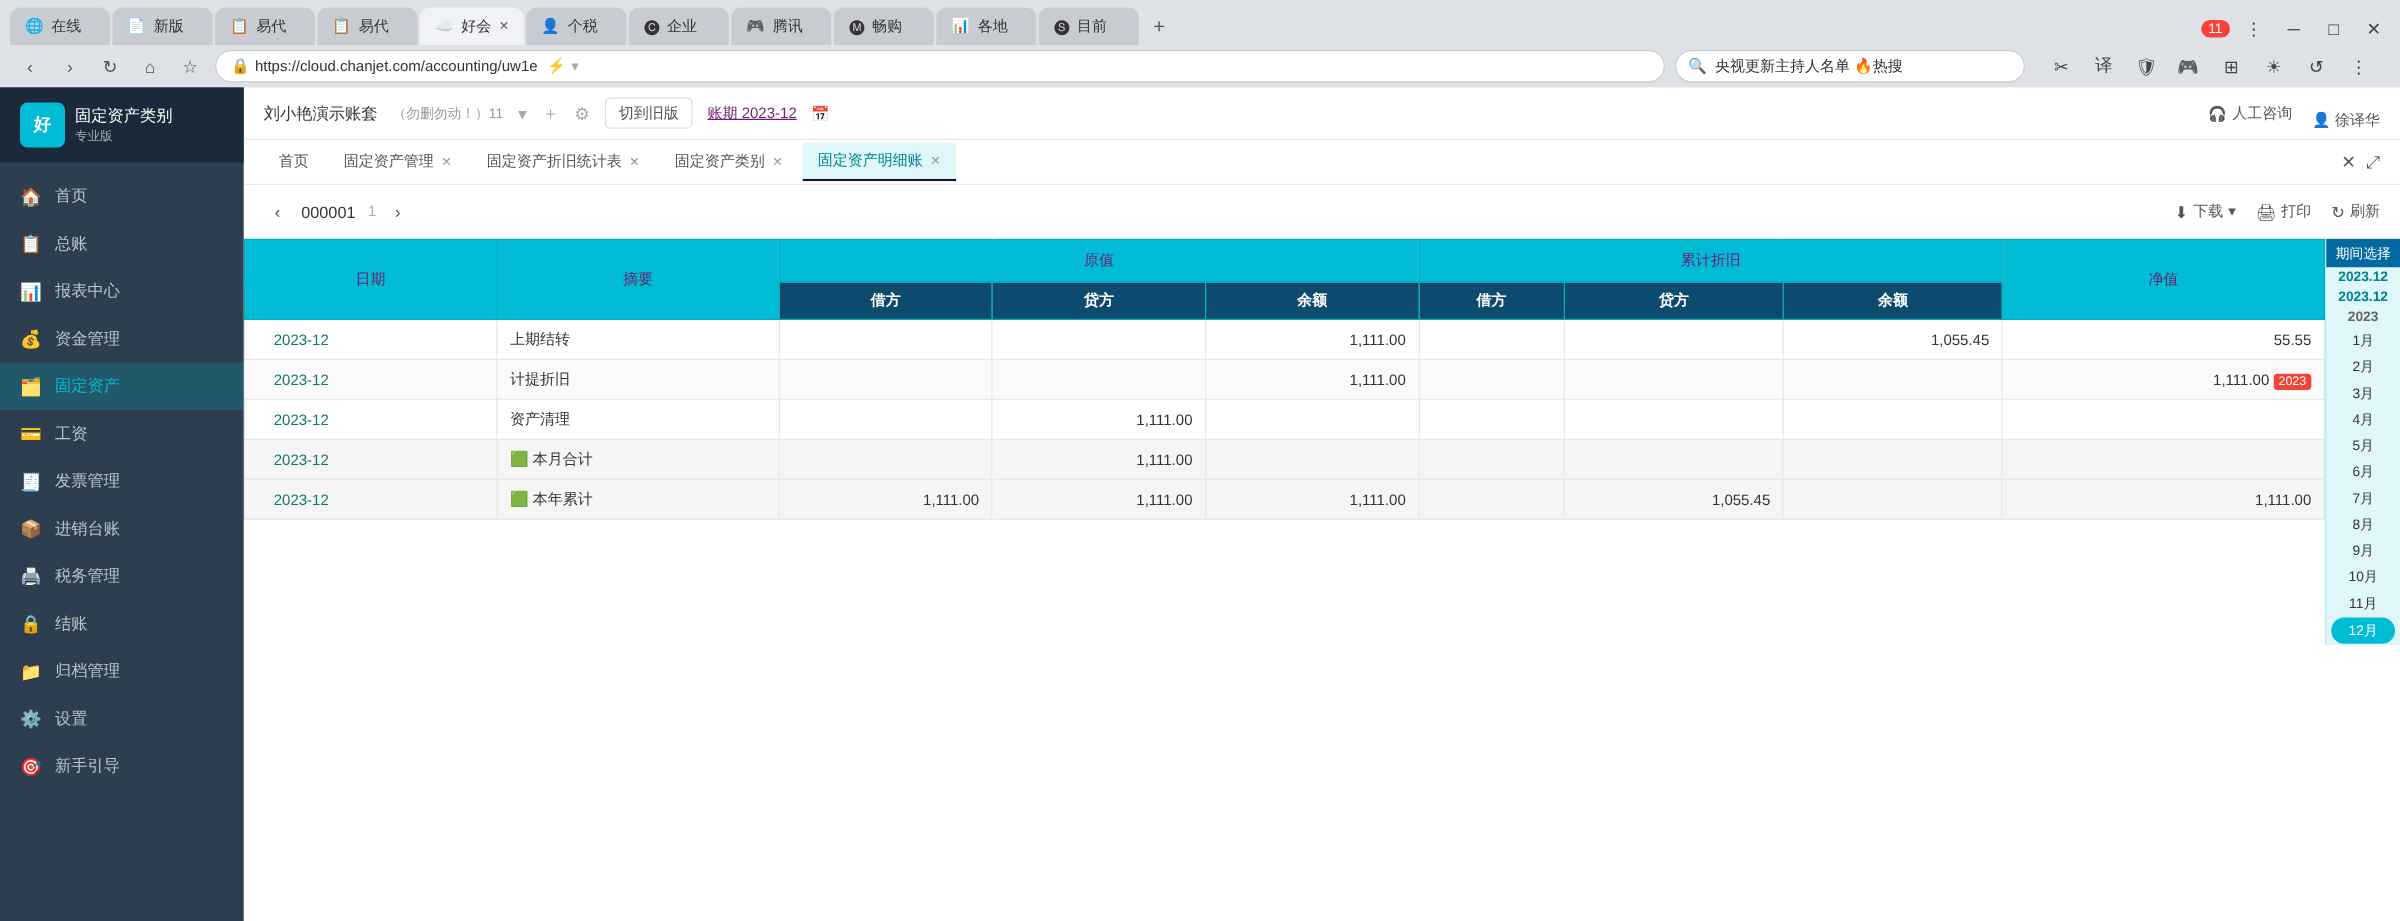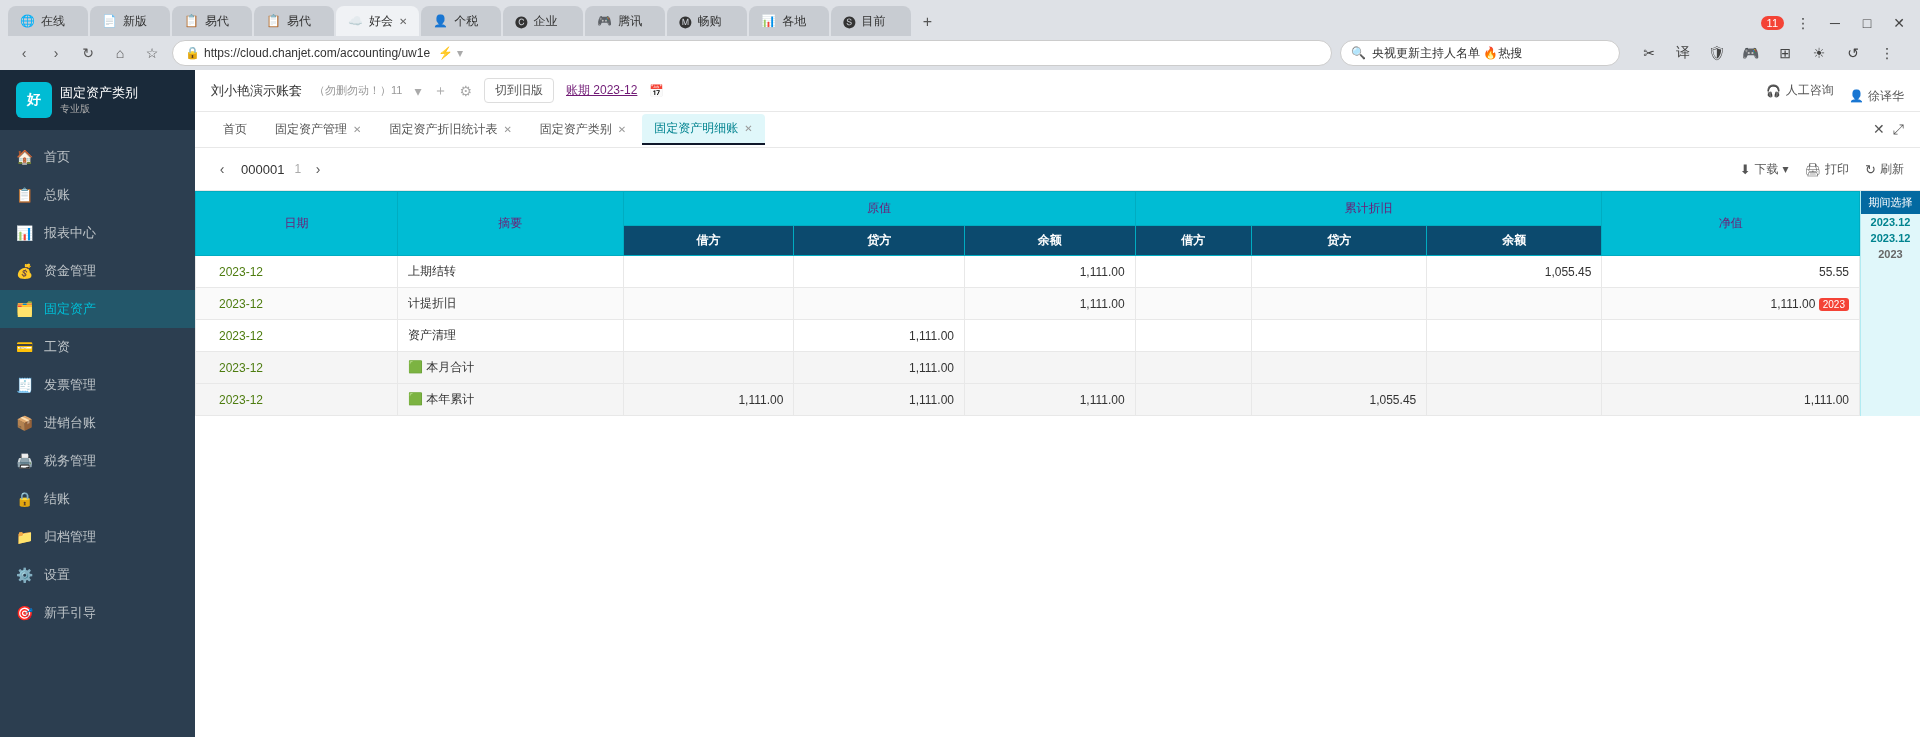--- a/index.html
+++ b/index.html
@@ -70,21 +70,21 @@
     .period-header { background: #0369a1; color: white; text-align: center; padding: 4px; font-size: 11px; }
     .period-selected { background: #e0f7fa; color: #00838f; padding: 2px 4px; text-align: center; font-size: 11px; font-weight: bold; }
     .period-item { padding: 3px 6px; text-align: center; cursor: pointer; color: #333; }
     .period-item.active { background: #00bcd4; color: white; border-radius: 12px; margin: 1px 4px; }
     table { width: 100%; border-collapse: collapse; }
     .table-header-row th { background: #00bcd4; color: #701a75; padding: 8px 10px; text-align: center; font-size: 12px; font-weight: 500; border: 1px solid #00acc1; }
     .table-subheader th { background: #0c4a6e; color: white; padding: 6px 10px; text-align: center; font-size: 12px; border: 1px solid #00acc1; }
     .table-row td { padding: 7px 10px; border: 1px solid #e8e8e8; font-size: 12px; color: #333; }
     .table-row:nth-child(even) { background: #fafafa; }
     .table-row td.amount { text-align: right; }
-    .table-row td.date { color: #4d7c0f; padding-left: 23px; }
+    .table-row td.date { color: #0f766e; padding-left: 23px; }
     .table-row td.desc { color: #333; }
     .summary-row td { background: #f5f5f5; font-weight: 500; }
 
     .content-with-panel { display: flex; flex: 1; overflow: hidden; }
     .main-table-area { flex: 1; overflow: auto; }
   </style>
 </head>
 <body>
 
 <div class="browser-chrome">
@@ -392,17 +392,31 @@
                 </tr>
               </tbody>
           </table>
         </div>
 
         <div class="period-panel">
           <div class="period-header">期间选择</div>
           <div class="period-selected">2023.12</div>
           <div class="period-selected">2023.12</div>
           <div style="padding:2px 6px; font-size:11px; color:#666; text-align:center; font-weight:bold;">2023</div>
+          <div id="period-months">
+              <div class="period-item">1月</div>
+              <div class="period-item">2月</div>
+              <div class="period-item">3月</div>
+              <div class="period-item">4月</div>
+              <div class="period-item">5月</div>
+              <div class="period-item">6月</div>
+              <div class="period-item">7月</div>
+              <div class="period-item">8月</div>
+              <div class="period-item">9月</div>
+              <div class="period-item">10月</div>
+              <div class="period-item">11月</div>
+              <div class="period-item active">12月</div>
+            </div>
         </div>
       </div>
     </div>
   </div>
 </div>
 
 </body></html>

